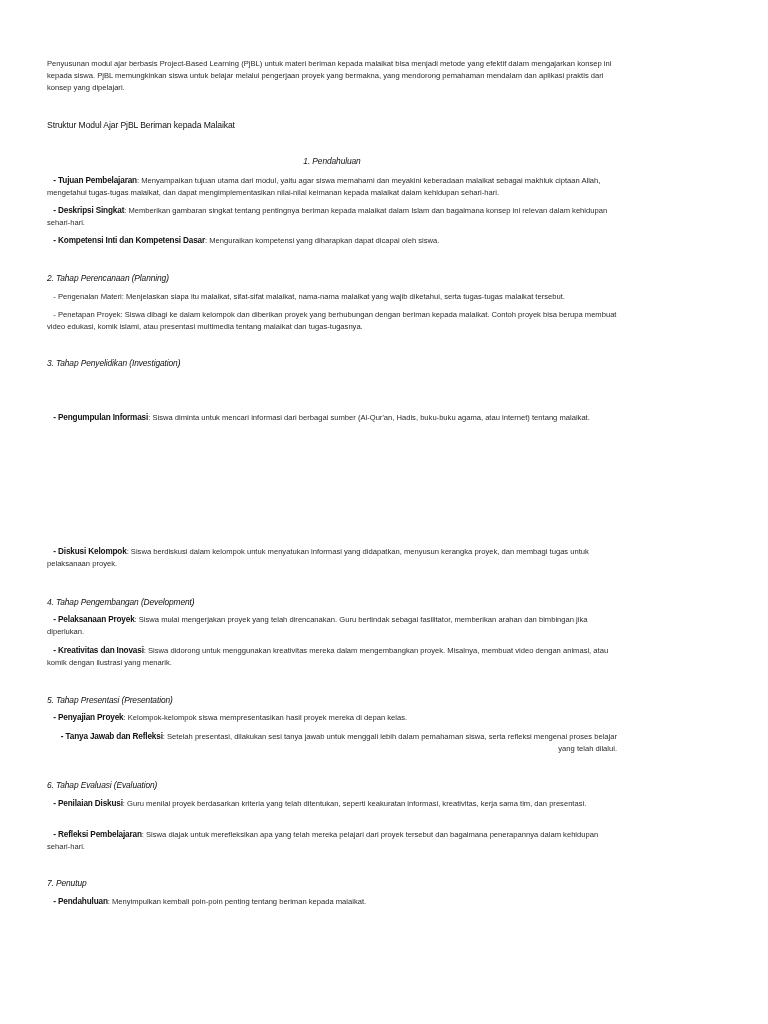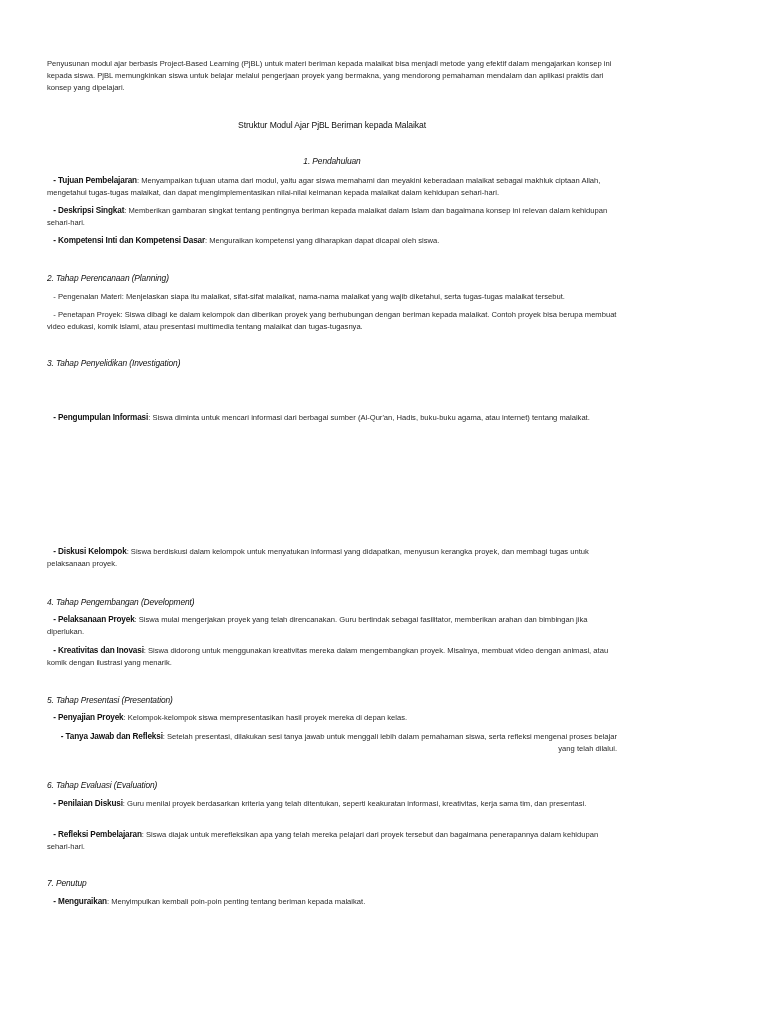--- a/index.html
+++ b/index.html
@@ -29,21 +29,20 @@
       font-size: 7.6px;
       line-height: 12px;
       color: #2a2a2a;
       margin: 0;
     }
     .heading {
       font-size: 8.6px;
       font-weight: normal;
       color: #111111;
       letter-spacing: -0.1px;
-      text-align: center;
     }
     .section-title {
       font-size: 8.4px;
       font-style: italic;
       color: #111111;
       letter-spacing: -0.1px;
     }
     .item-label {
       font-weight: bold;
       font-size: 8.2px;
@@ -82,15 +81,15 @@
 
   <p class="blk section-title" style="top:694px;">5. Tahap Presentasi (Presentation)</p>
   <p class="blk" style="top:712px;"><span class="indent">   </span><span class="item-label">- Penyajian Proyek</span><span>: Kelompok-kelompok siswa mempresentasikan hasil proyek mereka di depan kelas.</span></p>
   <p class="blk" style="top:731px;text-align:right;"><span class="indent">   </span><span class="item-label">- Tanya Jawab dan Refleksi</span><span>: Setelah presentasi, dilakukan sesi tanya jawab untuk menggali lebih dalam pemahaman siswa, serta refleksi mengenai proses belajar yang telah dilalui.</span></p>
 
   <p class="blk section-title" style="top:779px;">6. Tahap Evaluasi (Evaluation)</p>
   <p class="blk" style="top:798px;"><span class="indent">   </span><span class="item-label">- Penilaian Diskusi</span><span>: Guru menilai proyek berdasarkan kriteria yang telah ditentukan, seperti keakuratan informasi, kreativitas, kerja sama tim, dan presentasi.</span></p>
   <p class="blk" style="top:829px;"><span class="indent">   </span><span class="item-label">- Refleksi Pembelajaran</span><span>: Siswa diajak untuk merefleksikan apa yang telah mereka pelajari dari proyek tersebut dan bagaimana penerapannya dalam kehidupan sehari-hari.</span></p>
 
   <p class="blk section-title" style="top:877px;">7. Penutup</p>
-  <p class="blk" style="top:896px;"><span class="indent">   </span><span class="item-label">- Menguraikan</span><span>: Menyimpulkan kembali poin-poin penting tentang beriman kepada malaikat.</span></p>
+  <p class="blk" style="top:896px;"><span class="indent">   </span><span class="item-label">- Pendahuluan</span><span>: Menyimpulkan kembali poin-poin penting tentang beriman kepada malaikat.</span></p>
 
 </div>
 
 </body></html>

